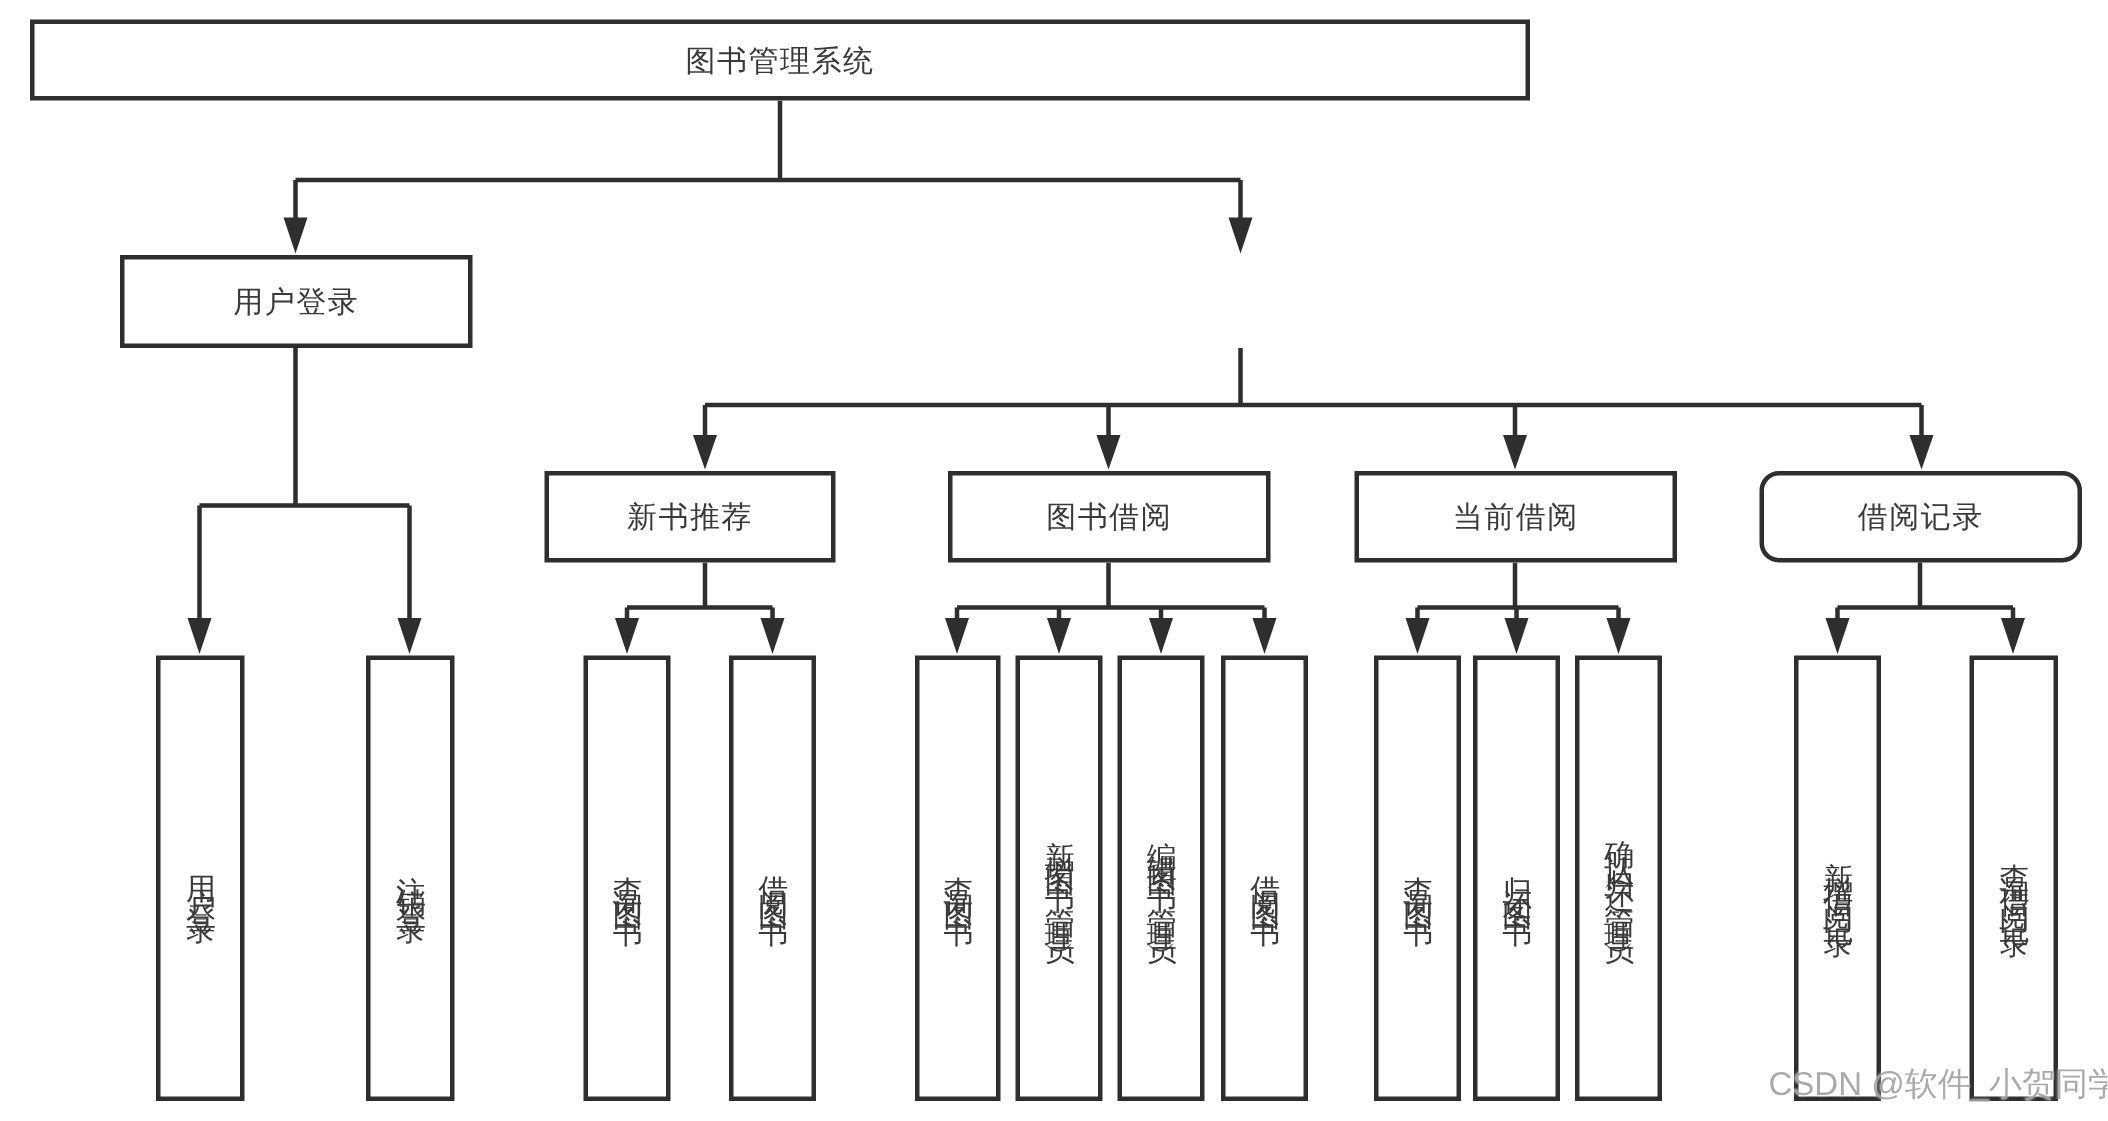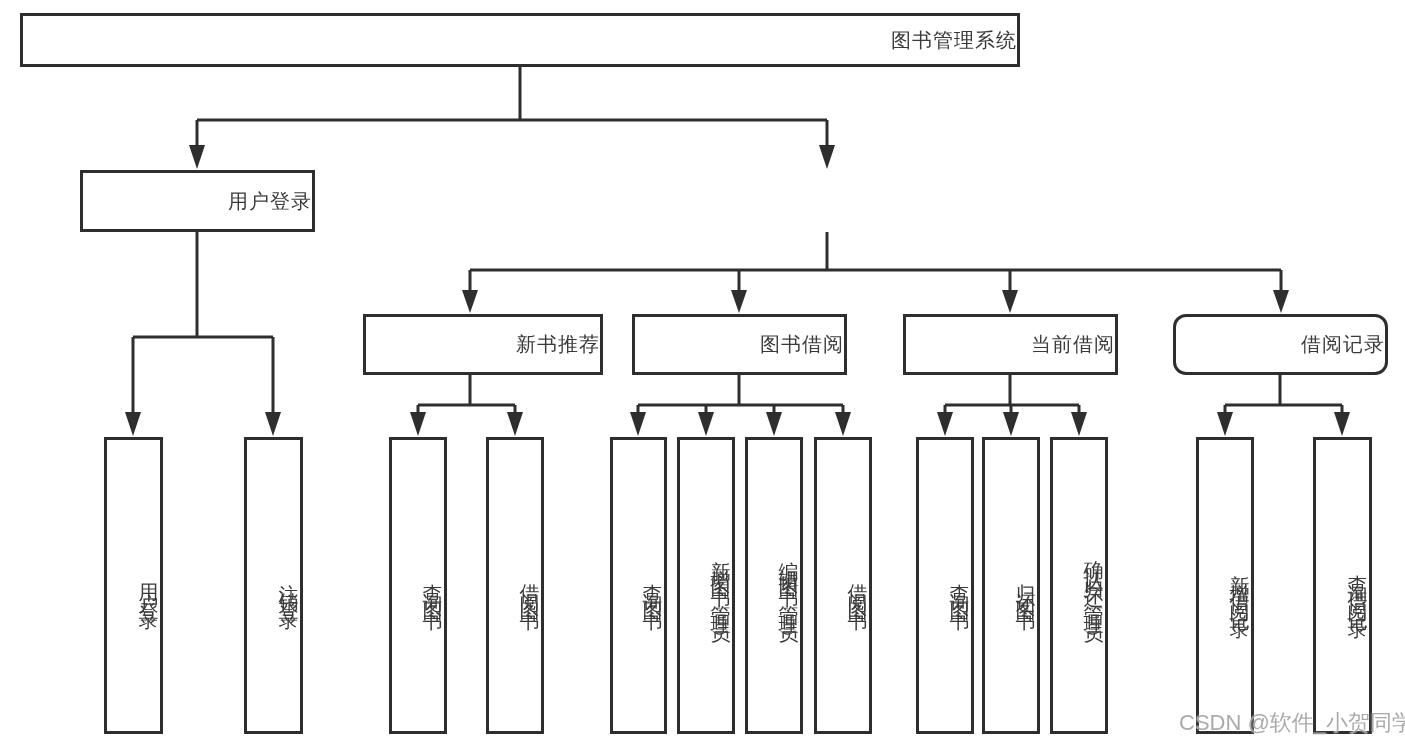--- a/index.html
+++ b/index.html
@@ -22,41 +22,41 @@
     z-index: 1;
     pointer-events: none;
   }
   .box {
     position: absolute;
     box-sizing: border-box;
     background: #ffffff;
     border: 3px solid #2e2e2e;
     display: flex;
     align-items: center;
-    justify-content: flex-end;
+    justify-content: center;
     color: #3a3a3a;
     z-index: 2;
   }
   .hbox span {
     font-size: 20px;
     letter-spacing: 1px;
     white-space: nowrap;
   }
   .vbox span {
     writing-mode: vertical-rl;
     text-orientation: mixed;
     font-size: 20px;
     letter-spacing: 9px;
     line-height: 1.1;
   }
   
   .n-root      { left: 20px;   top: 13px;  width: 1000px; height: 54px; }
   .n-login     { left: 80px;   top: 170px; width: 235px;  height: 62px; }
   .n-mgmt      { left: 710px;  top: 170px; width: 235px;  height: 62px; }
-  .n-l3-0      { left: 363px;  top: 314px; width: 240px;  height: 61px; }
+  .n-l3-0      { left: 363px;  top: 314px; width: 194px;  height: 61px; }
   .n-l3-1      { left: 632px;  top: 314px; width: 215px;  height: 61px; }
   .n-l3-2      { left: 903px;  top: 314px; width: 215px;  height: 61px; }
   .n-l3-3      { left: 1173px; top: 314px; width: 215px;  height: 61px; border-radius: 13px; }
   .n-a1 { left: 104px;  top: 437px; width: 59px; height: 297px; }
   .n-a2 { left: 244px;  top: 437px; width: 59px; height: 297px; }
   .n-b1 { left: 389px;  top: 437px; width: 58px; height: 297px; }
   .n-b2 { left: 486px;  top: 437px; width: 58px; height: 297px; }
   .n-c1 { left: 610px;  top: 437px; width: 57px; height: 297px; }
   .n-c2 { left: 677px;  top: 437px; width: 58px; height: 297px; }
   .n-c3 { left: 745px;  top: 437px; width: 58px; height: 297px; }

